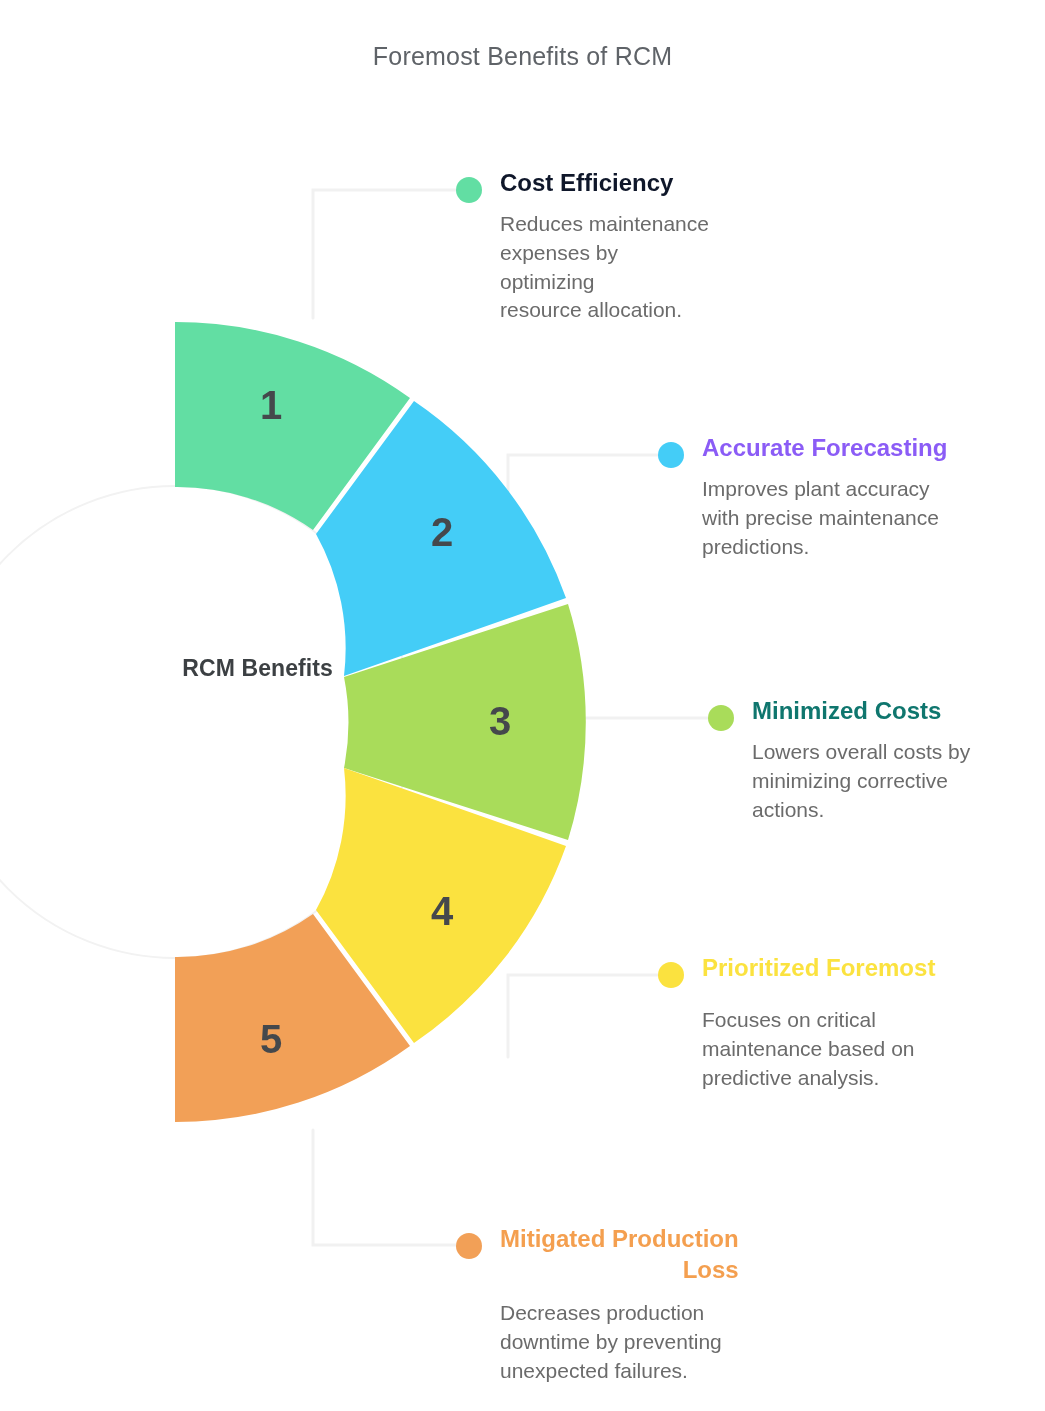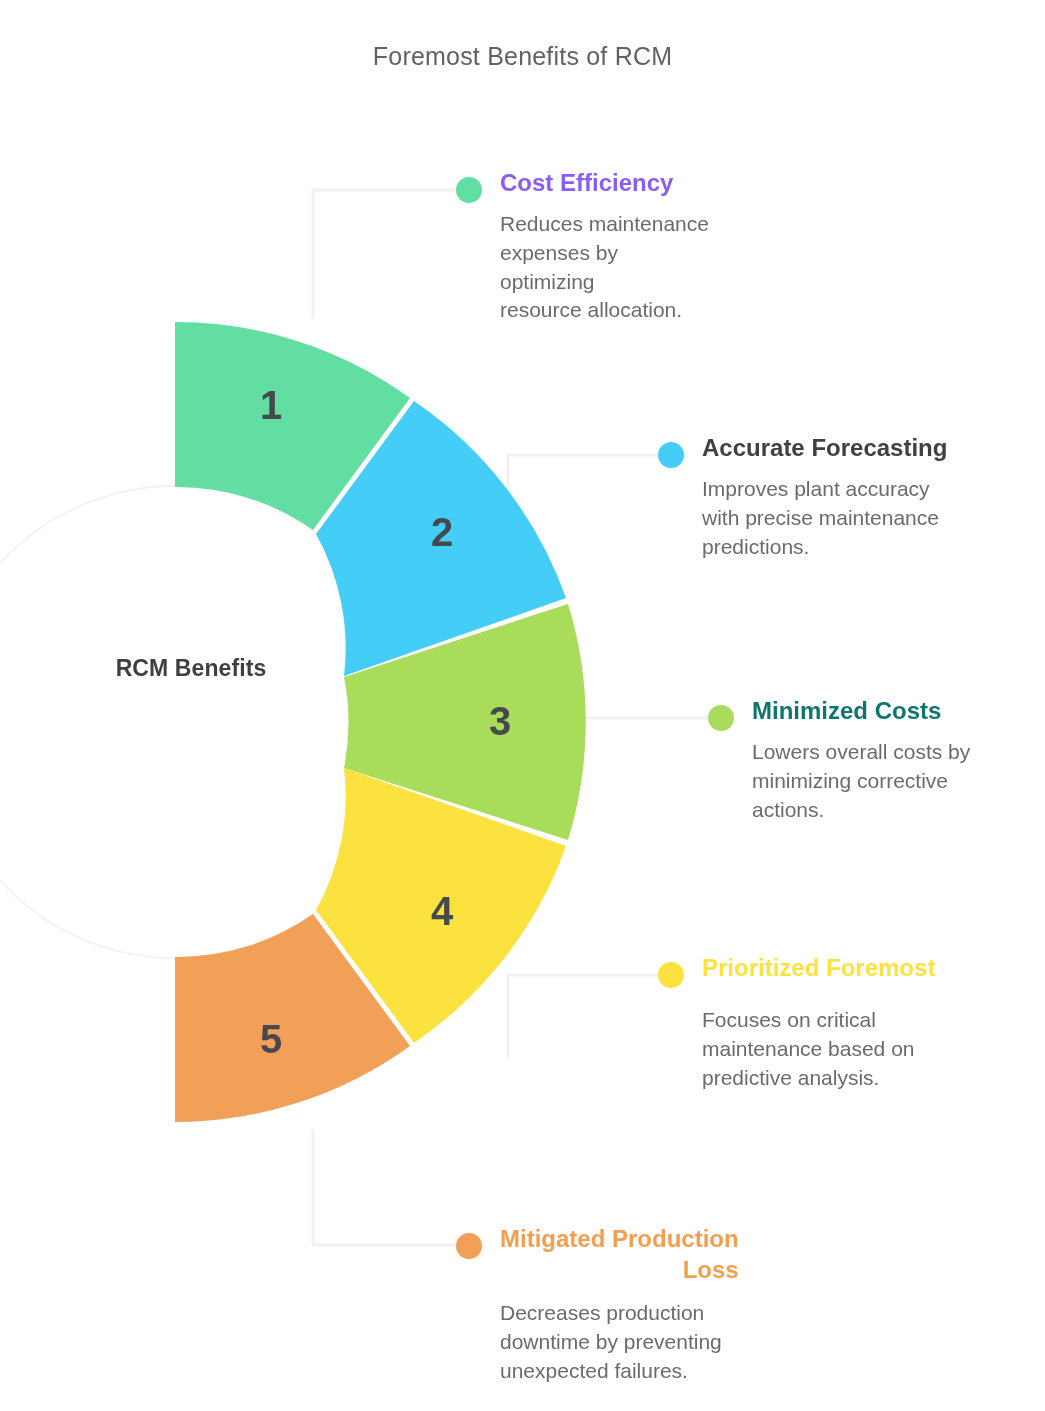--- a/index.html
+++ b/index.html
@@ -40,24 +40,24 @@
     height: 1411px;
   }
   .seg-number {
     font-family: "Liberation Sans", sans-serif;
     font-size: 40px;
     font-weight: bold;
     fill: #45484c;
   }
   .center-block {
     position: absolute;
-    left: 36px;
+    left: 23px;
     top: 655px;
     width: 310px;
-    text-align: center;
+    text-align: right;
   }
   .center-title {
     font-size: 23px;
     font-weight: bold;
     color: #3c4043;
     margin-bottom: 16px;
     letter-spacing: 0.1px;
   }
   .center-desc {
     font-size: 17px;
@@ -127,29 +127,29 @@
       <text class="seg-number" x="271" y="1053" text-anchor="middle">5</text>
     </g>
   </svg>
 
   <div class="center-block">
     <div class="center-title">RCM Benefits</div>
   </div>
 
   <div class="callout" style="left:456px; top:177px; width:260px;">
     <span class="dot" style="background:#62DEA3;"></span>
-    <div class="cap" style="color:#8b5cf6;">Cost Efficiency</div>
+    <div class="cap" style="color:#0f172a;">Cost Efficiency</div>
     <div class="body" style="top:33px;">Reduces maintenance
 expenses by optimizing
 resource allocation.</div>
   </div>
 
   <div class="callout" style="left:658px; top:442px; width:300px;">
     <span class="dot" style="background:#44CDF7;"></span>
-    <div class="cap" style="color:#404040;">Accurate Forecasting</div>
+    <div class="cap" style="color:#8b5cf6;">Accurate Forecasting</div>
     <div class="body" style="top:33px;">Improves plant accuracy
 with precise maintenance
 predictions.</div>
   </div>
 
   <div class="callout" style="left:708px; top:705px; width:310px;">
     <span class="dot" style="background:#A9DC5A;"></span>
     <div class="cap" style="color:#0f766e;">Minimized Costs</div>
     <div class="body" style="top:33px;">Lowers overall costs by
 minimizing corrective actions.</div>

